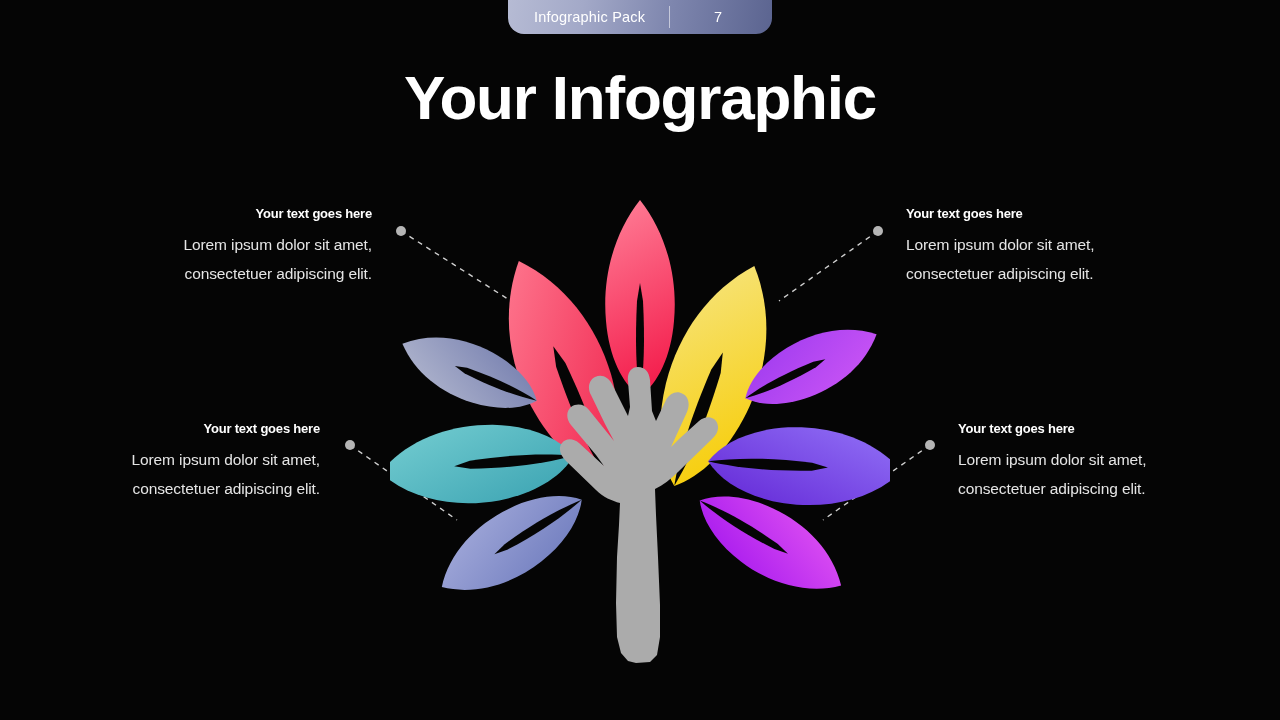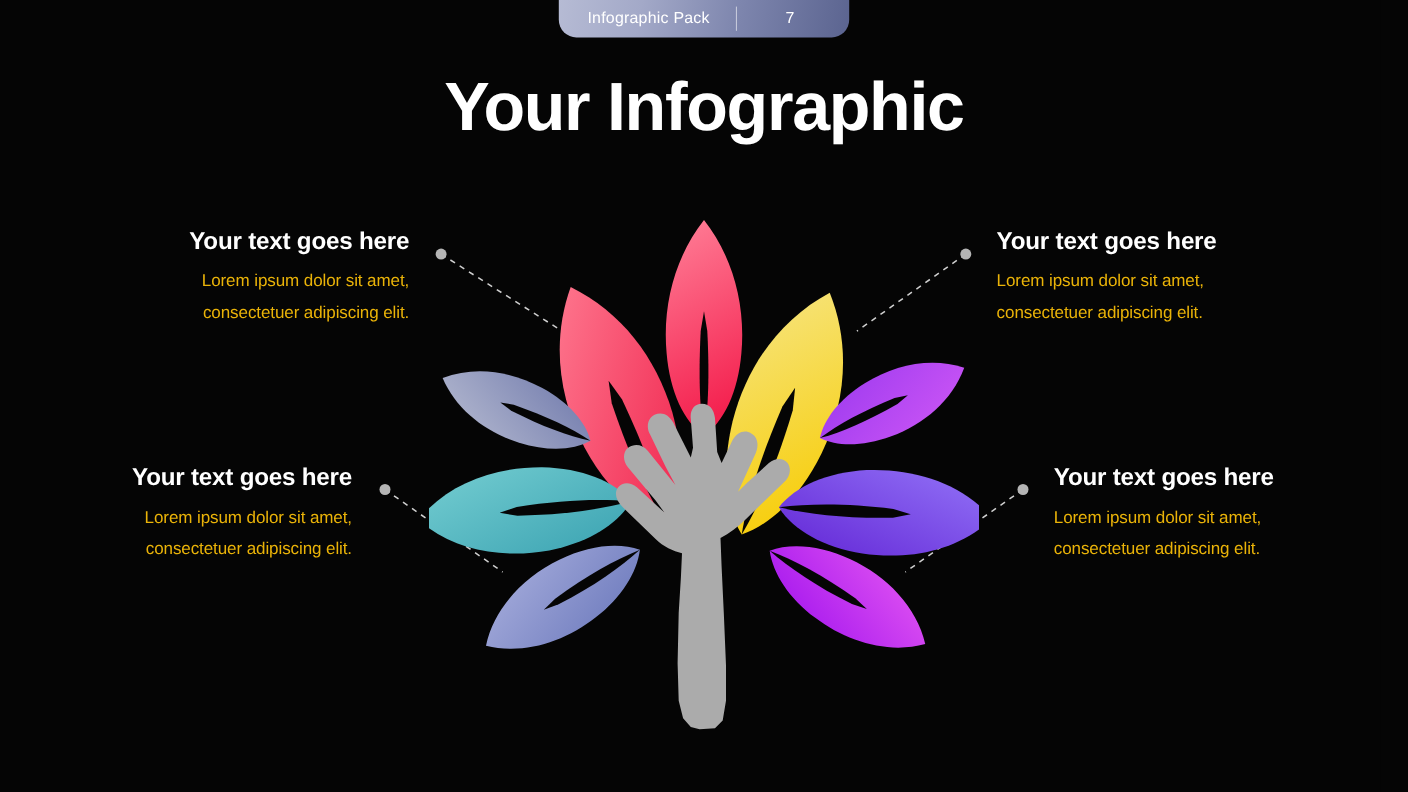--- a/index.html
+++ b/index.html
@@ -54,31 +54,31 @@
     text-align:center;
     font-size:62px;
     font-weight:bold;
     color:#ffffff;
     letter-spacing:-1.2px;
   }
 
   
   .tblock { position:absolute; width:260px; }
   .tblock .th {
-    font-size:22px;
+    font-size:13px;
     font-weight:bold;
     color:#ffffff;
     letter-spacing:-.2px;
     margin-bottom:9px;
     white-space:nowrap;
   }
   .tblock .tb {
     font-size:15.5px;
     line-height:1.88;
-    color:#eab308;
+    color:#e5e5e5;
     letter-spacing:-.1px;
   }
   .tblock.right-align { text-align:right; }
   .tblock.left-align  { text-align:left; }
 
   #block-tl { left:112px; top:206px; width:260px; }
   #block-tr { left:906px; top:206px; width:260px; }
   #block-bl { left:60px;  top:421px; width:260px; }
   #block-br { left:958px; top:421px; width:260px; }
 

